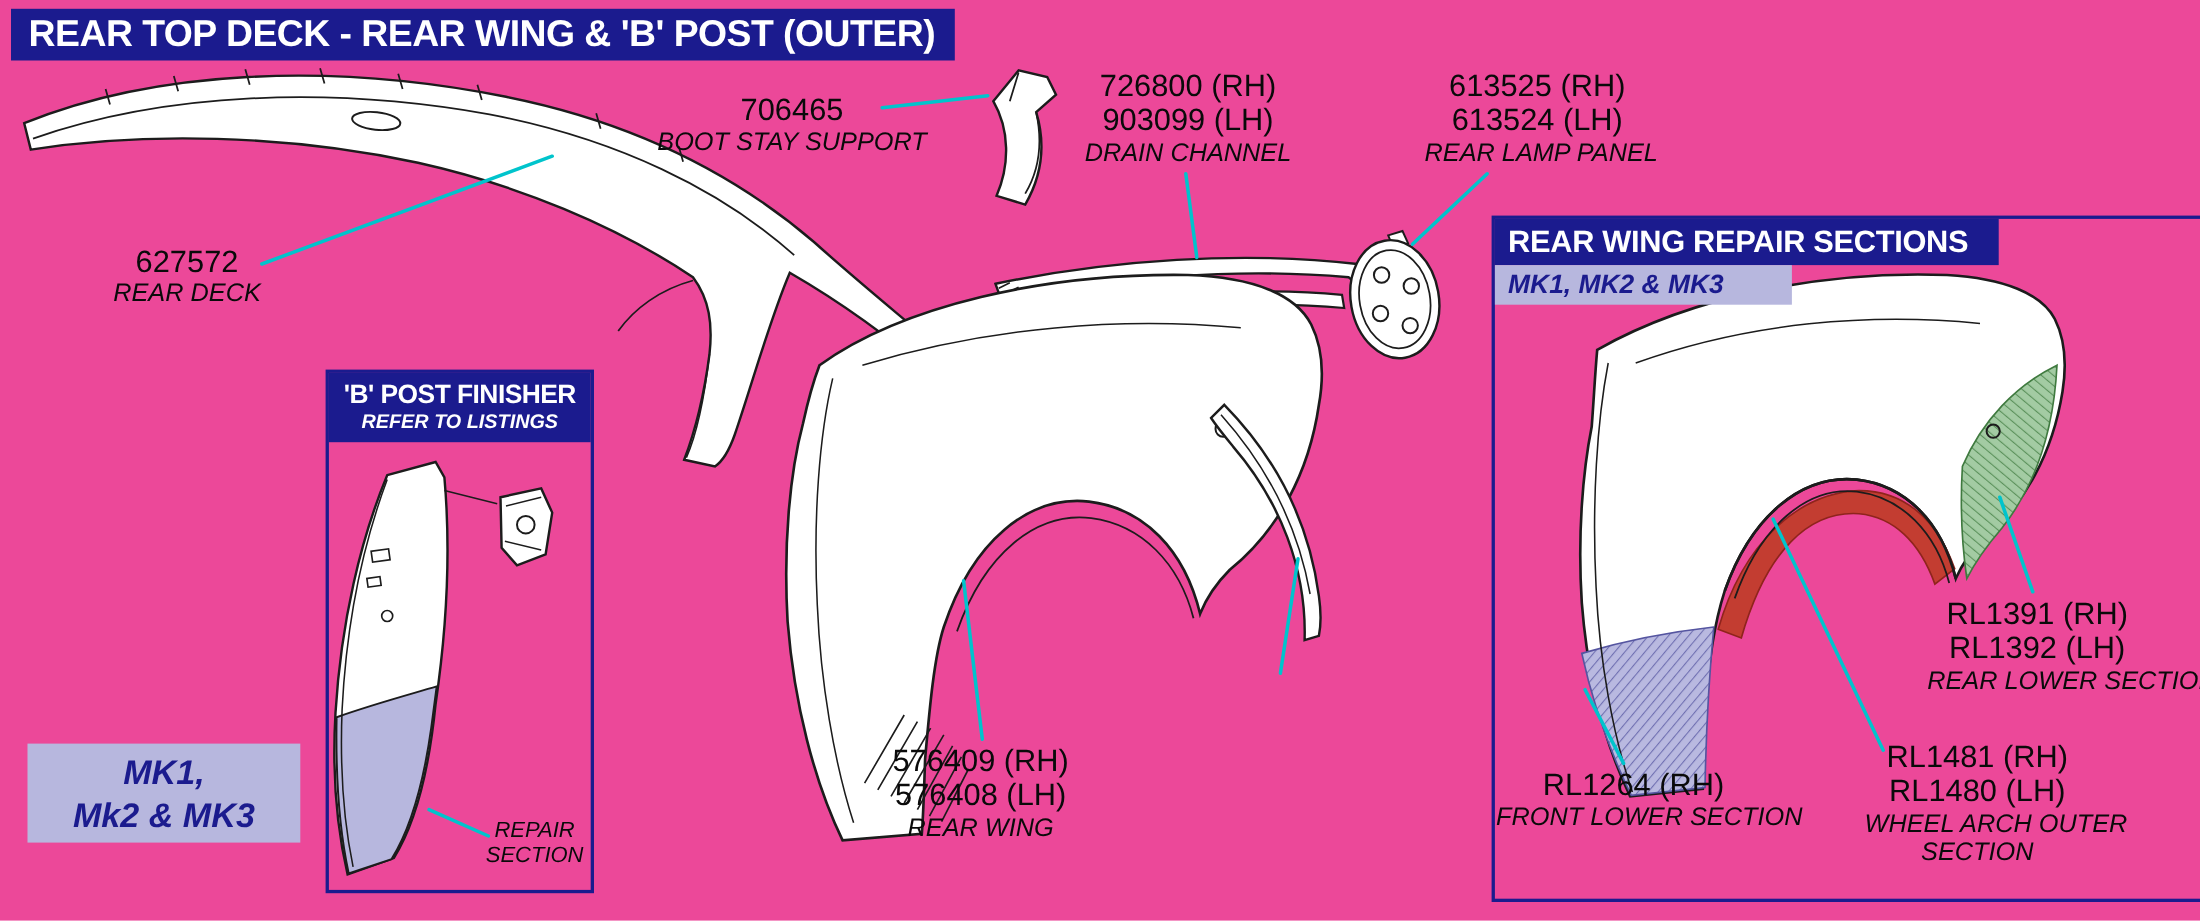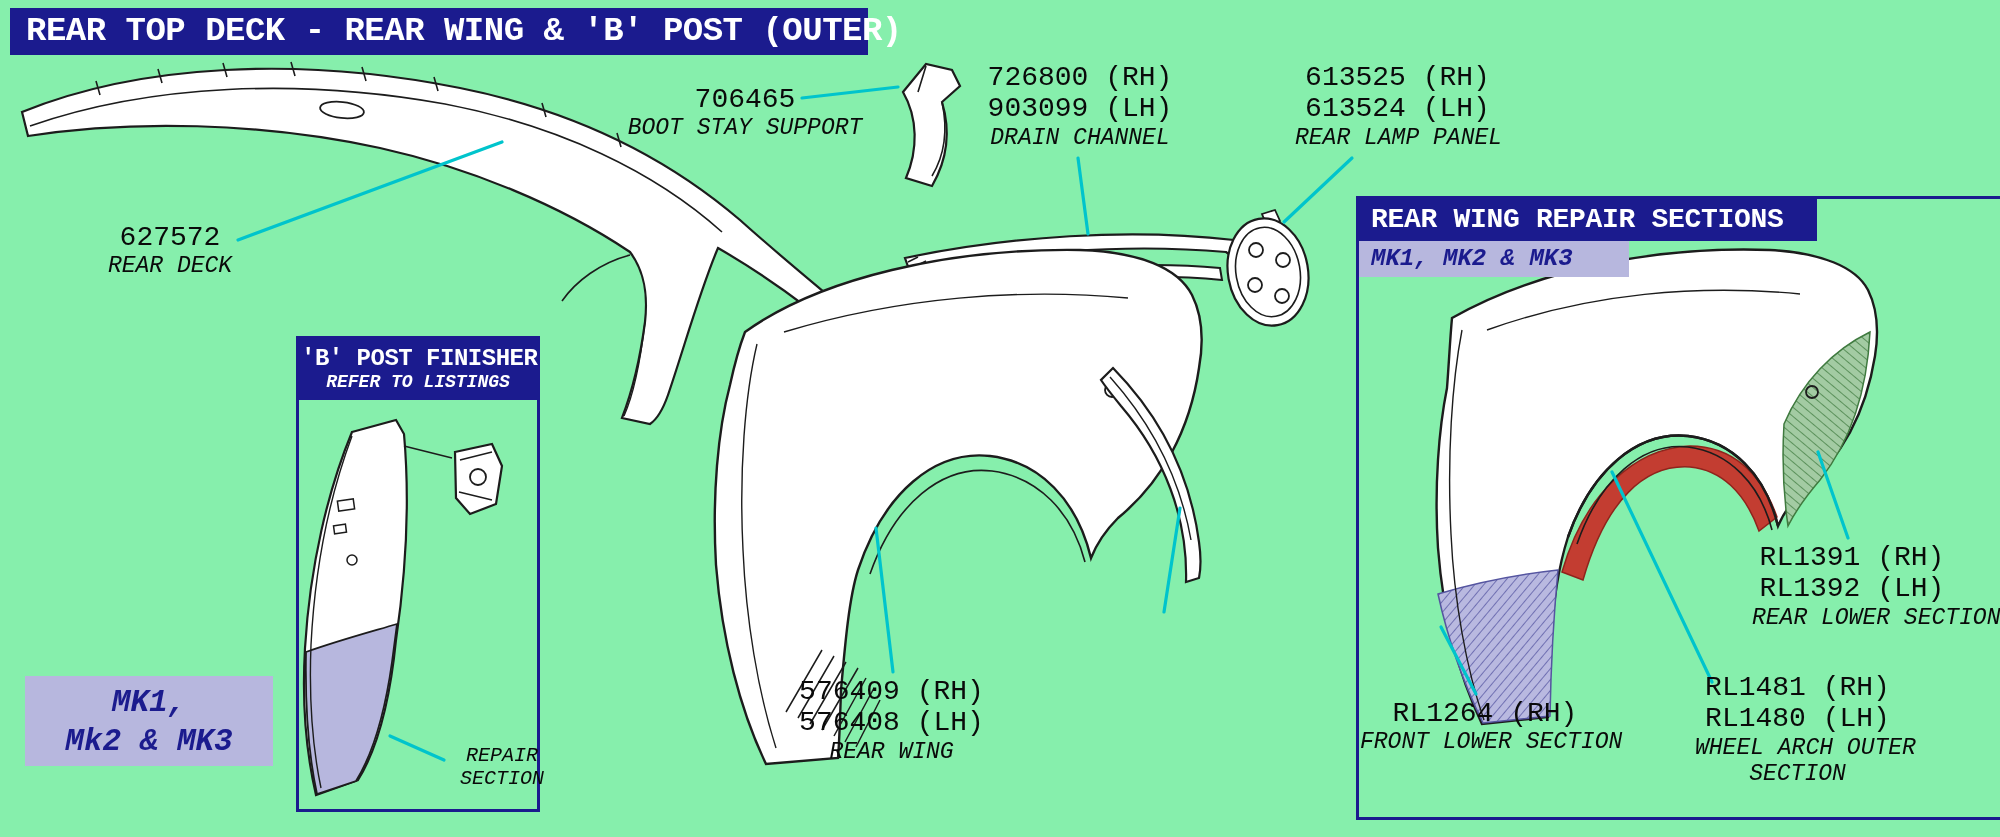--- a/index.html
+++ b/index.html
@@ -1,19 +1,19 @@
 <!DOCTYPE html>
 <html><head>
 <meta charset="utf-8">
 <style>
   * { margin:0; padding:0; box-sizing:border-box; }
   html,body { background:#ffffff; }
   #canvas {
-    position:relative; width:2000px; height:837px; background:#86efac;
-    font-family:Liberation Mono, monospace; overflow:hidden;
+    position:relative; width:2000px; height:837px; background:#ec4899;
+    font-family:Liberation Sans, sans-serif; overflow:hidden;
   }
   #art { position:absolute; left:0; top:0; }
   .title-banner {
     position:absolute; left:10px; top:8px; width:858px; height:47px;
     background:#1b1b8e; color:#fff; font-weight:bold; font-size:34px;
     line-height:47px; padding-left:16px; letter-spacing:-0.5px; white-space:nowrap;
   }
   .plabel { position:absolute; text-align:center; color:#0a0a0a; }
   .pnum  { font-size:28px; line-height:1.12; white-space:nowrap; }
   .pname { font-size:23px; font-style:italic; line-height:1.15; white-space:nowrap; }
@@ -136,21 +136,21 @@
     </g>
   </svg>
 
   <div class="title-banner">REAR TOP DECK - REAR WING &amp; 'B' POST (OUTER)</div>
 
   <div class="plabel" style="left:95px;top:222px;width:150px">
     <div class="pnum">627572</div>
     <div class="pname">REAR DECK</div>
   </div>
 
-  <div class="plabel" style="left:620px;top:84px;width:250px">
+  <div class="plabel" style="left:595px;top:84px;width:250px">
     <div class="pnum">706465</div>
     <div class="pname">BOOT STAY SUPPORT</div>
   </div>
 
   <div class="plabel" style="left:985px;top:62px;width:190px">
     <div class="pnum">726800 (RH)</div>
     <div class="pnum">903099 (LH)</div>
     <div class="pname">DRAIN CHANNEL</div>
   </div>
 
@@ -166,21 +166,21 @@
     <div class="pname">REAR WING</div>
   </div>
 
 
   <div class="box" style="left:296px;top:336px;width:244px;height:476px">
     <div class="bpost-header">
       <div class="bpost-title">'B' POST FINISHER</div>
       <div class="bpost-sub">REFER TO LISTINGS</div>
     </div>
   </div>
-  <div class="plabel" style="left:446px;top:744px;width:112px">
+  <div class="plabel" style="left:430px;top:744px;width:112px">
     <div class="pname sm">REPAIR</div>
     <div class="pname sm">SECTION</div>
   </div>
 
   <div class="mk-badge" style="left:25px;top:676px;width:248px;height:90px">
     <div>MK1,</div>
     <div>Mk2 &amp; MK3</div>
   </div>
 
   <div class="box" style="left:1356px;top:196px;width:688px;height:624px">

